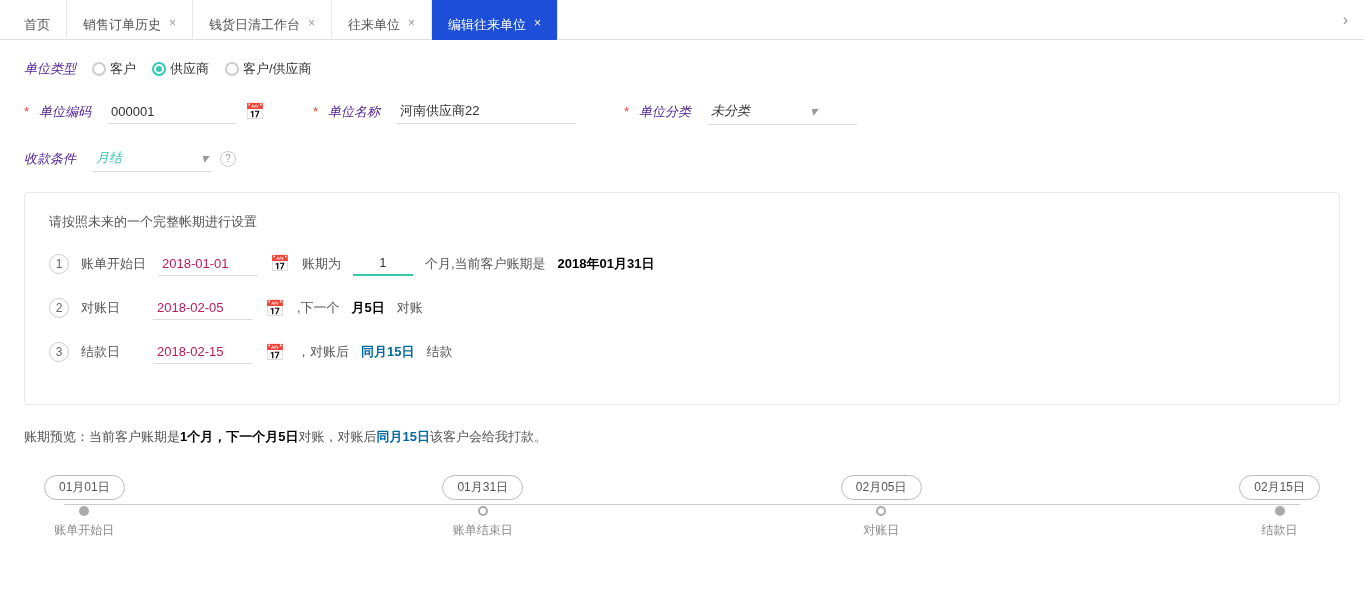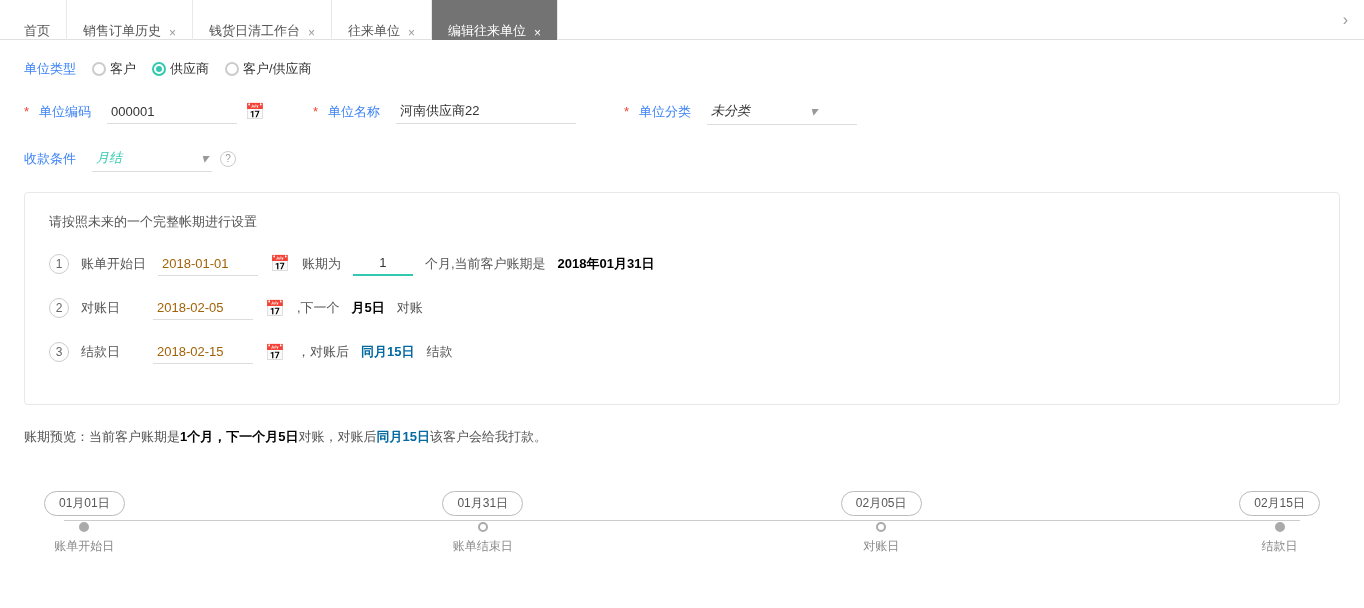--- a/index.html
+++ b/index.html
@@ -9,38 +9,38 @@
     .tabs-bar {
       display: flex;
       align-items: center;
       background: #fff;
       border-bottom: 1px solid #e0e0e0;
       height: 40px;
       padding: 0 8px;
     }
     .tab-item {
       display: flex;
-      align-items: flex-end;
+      align-items: flex-start;
       height: 40px;
-      padding: 0 16px;
+      padding: 16px 16px;
       cursor: pointer;
       font-size: 13px;
       color: #555;
       border-right: 1px solid #e8e8e8;
       white-space: nowrap;
       position: relative;
     }
     .tab-item .tab-close {
       margin-left: 8px;
       color: #999;
       font-size: 12px;
       cursor: pointer;
     }
     .tab-item.active {
-      background: #737373;
+      background: #1d4ed8;
       color: #fff;
     }
     .tab-item.active .tab-close {
       color: #fff;
     }
     .tab-arrow {
       margin-left: auto;
       color: #999;
       font-size: 16px;
       cursor: pointer;
@@ -56,23 +56,24 @@
 
     
     .form-row {
       display: flex;
       align-items: center;
       margin-bottom: 20px;
       flex-wrap: wrap;
       gap: 8px;
     }
     .form-label {
-      color: #3b82f6;
+      color: #4c1d95;
       white-space: nowrap;
       margin-right: 8px;
+      font-style: italic;
     }
     .required-star {
       color: #f44336;
       margin-right: 2px;
     }
     .radio-group {
       display: flex;
       align-items: center;
       gap: 16px;
     }
@@ -196,21 +197,21 @@
       color: #555;
       white-space: nowrap;
       min-width: 60px;
     }
     .date-input {
       border: none;
       border-bottom: 1px solid #ddd;
       outline: none;
       padding: 4px;
       font-size: 13px;
-      color: #a16207;
+      color: #be185d;
       width: 100px;
     }
     .period-input {
       border: none;
       border-bottom: 2px solid #33c9b0;
       outline: none;
       padding: 4px;
       font-size: 13px;
       color: #333;
       width: 60px;
@@ -225,21 +226,21 @@
       font-weight: bold;
     }
     .highlight-teal {
       color: #0369a1;
       font-weight: bold;
     }
 
     
     .preview-text {
       color: #555;
-      margin-bottom: 40px;
+      margin-bottom: 24px;
       line-height: 1.8;
     }
     .tl-node {
       display: flex;
       flex-direction: column;
       align-items: center;
     }
     .tl-dot {
       width: 10px;
       height: 10px;

